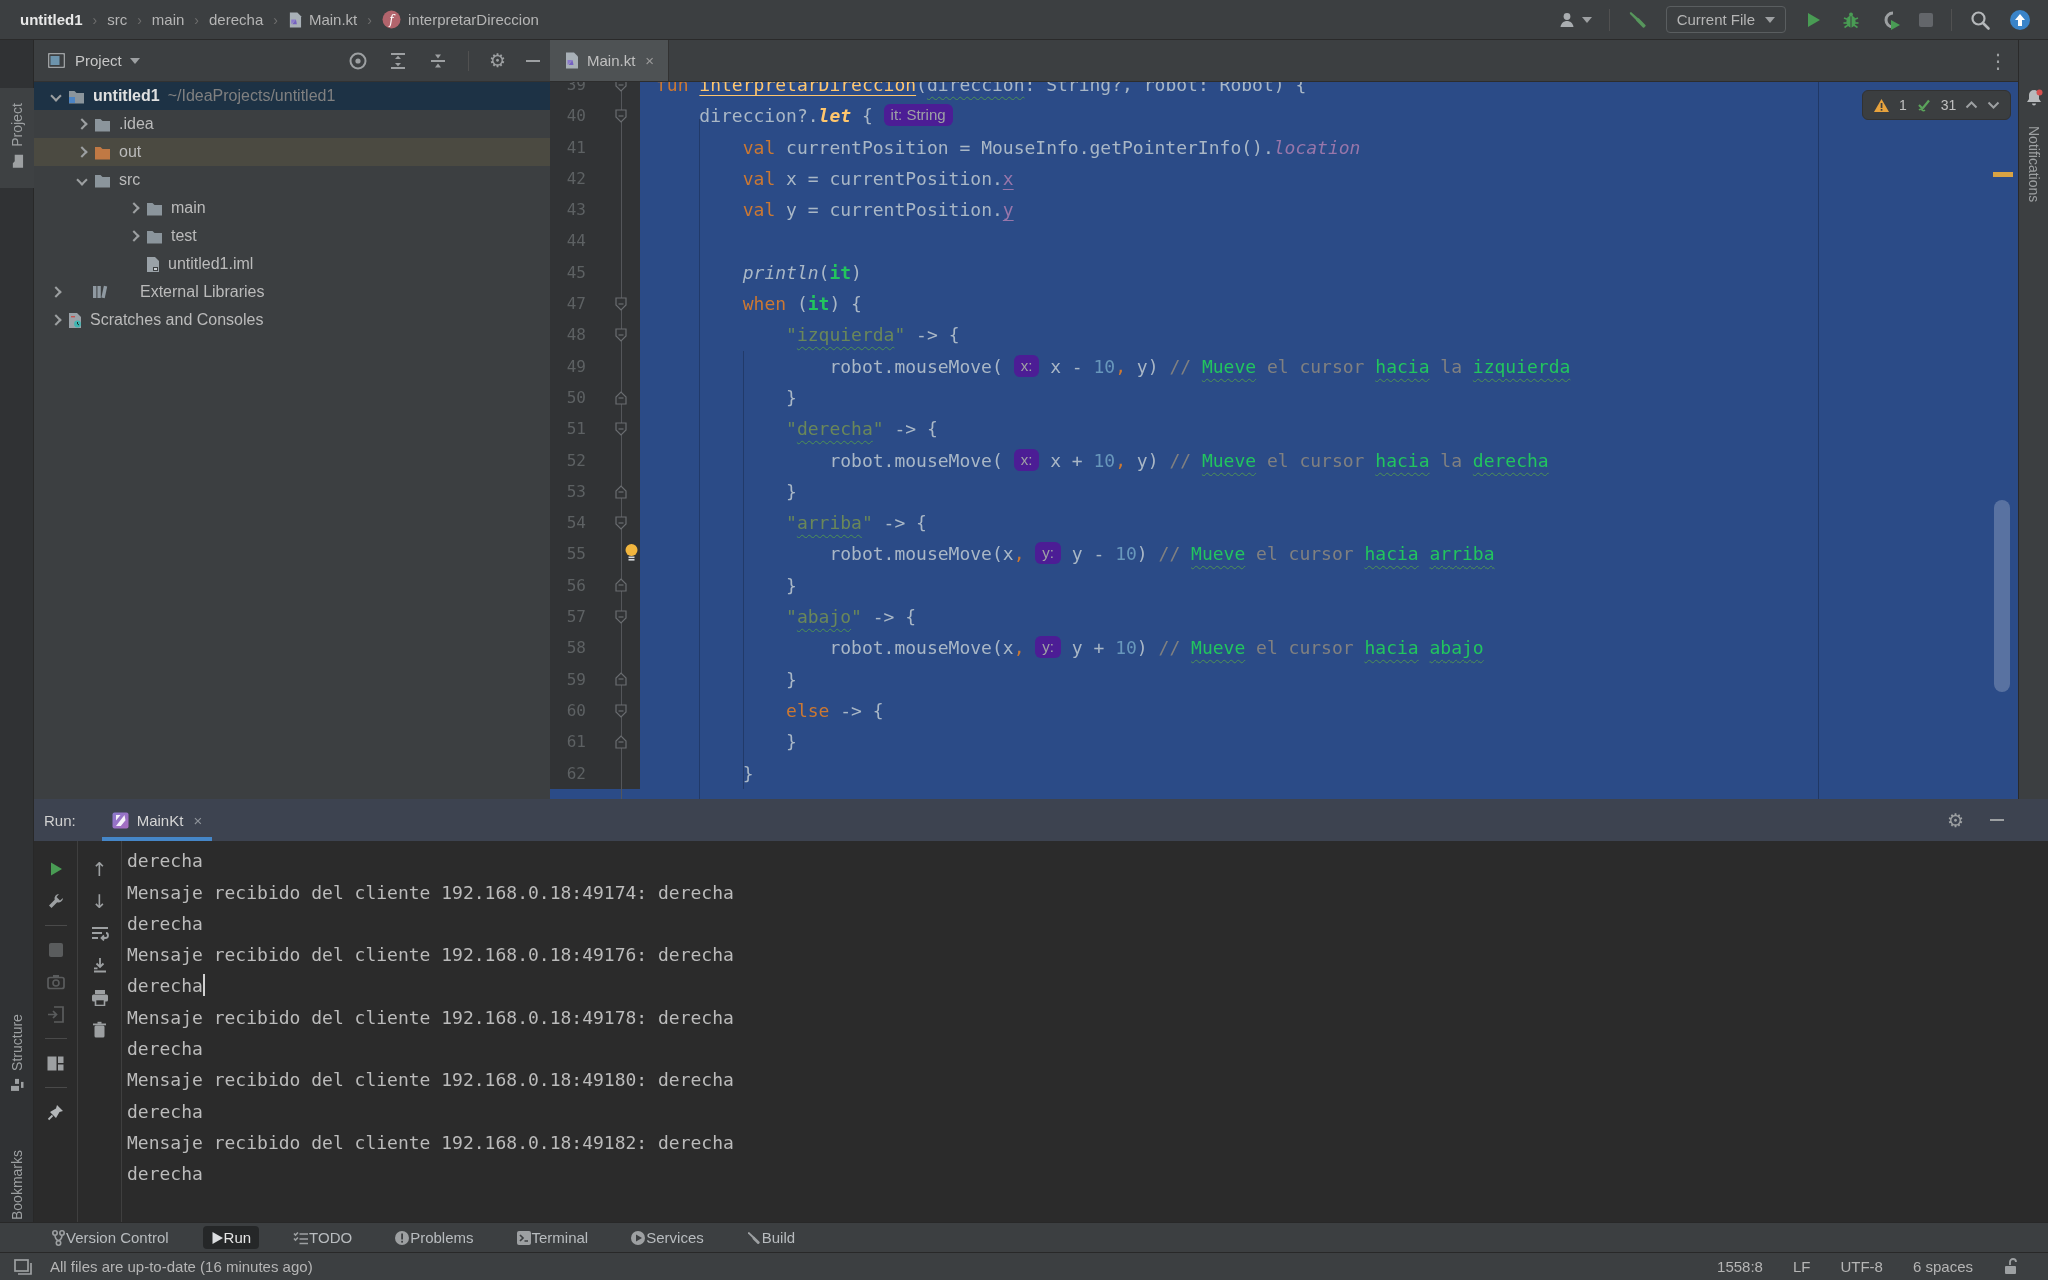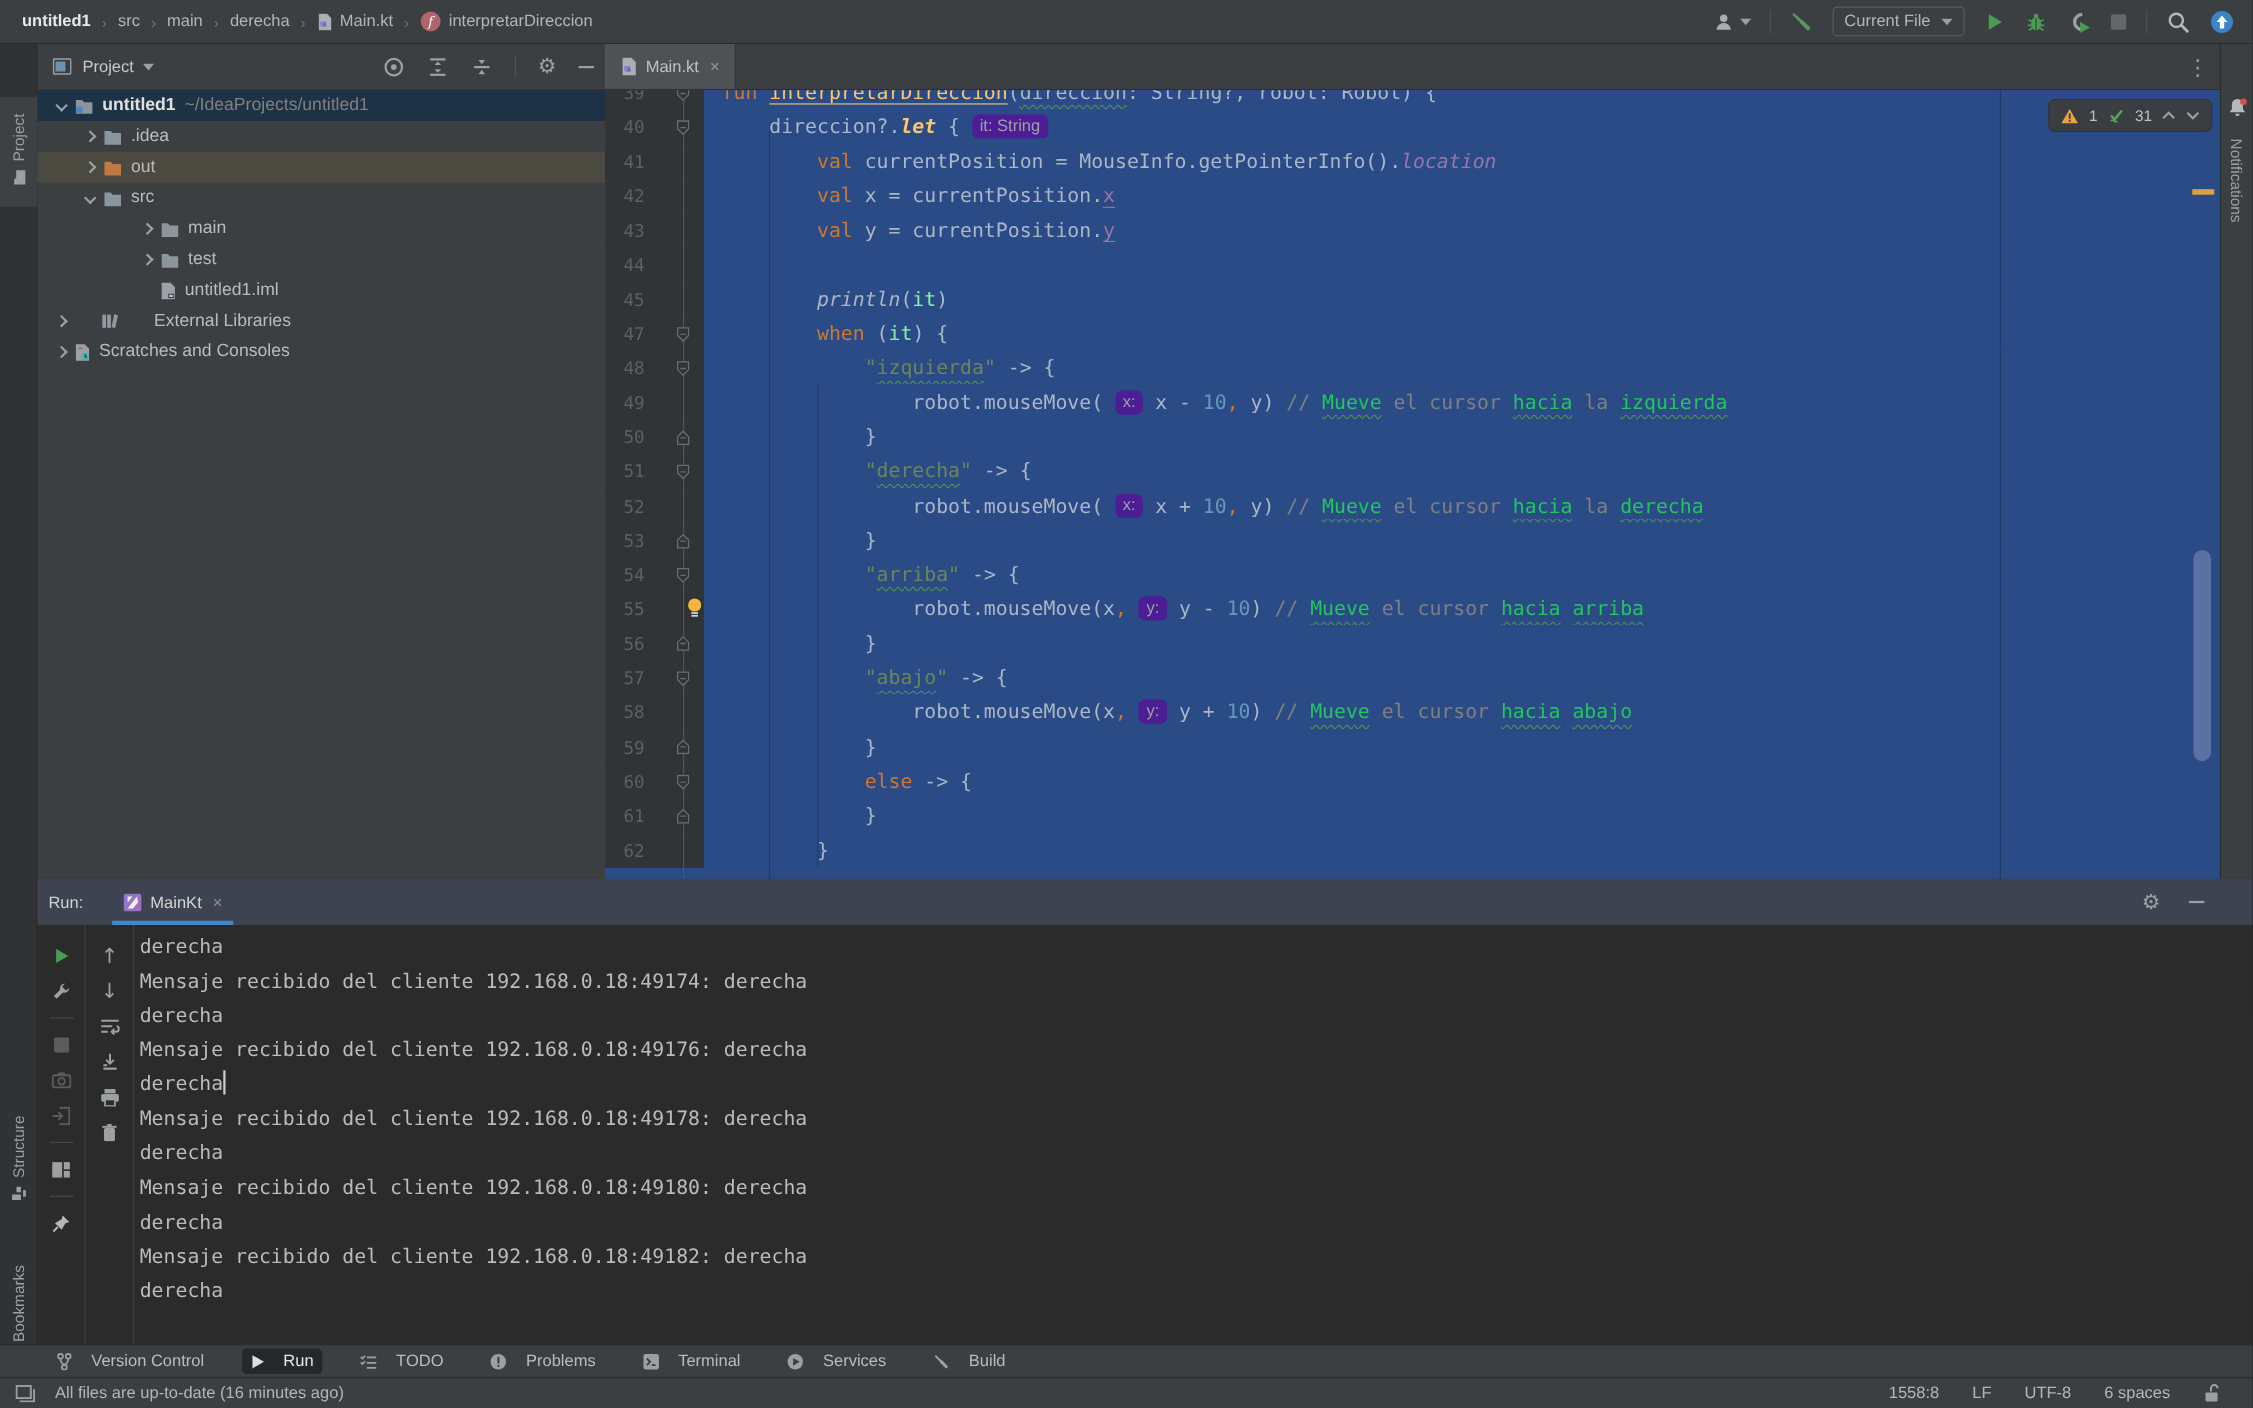--- a/index.html
+++ b/index.html
@@ -82,21 +82,21 @@
   .kw  { color:#cc7832; }
   .fn  { color:#ffc66d; text-decoration:underline; text-underline-offset:4px; }
   .str { color:#6a8759; }
   .strw{ color:#6a8759; text-decoration:underline wavy #4e9154; text-underline-offset:5px; text-decoration-thickness:1px; }
   .plw { color:#a9b7c6; text-decoration:underline wavy #4e9154; text-underline-offset:5px; text-decoration-thickness:1px; }
   .num { color:#6897bb; }
   .cm  { color:#808080; }
   .cmw { color:#22c55e; text-decoration:underline wavy #4e9154; text-underline-offset:5px; text-decoration-thickness:1px; }
   .prop{ color:#9876aa; text-decoration:underline; text-underline-offset:4px; }
   .propi{ color:#9876aa; font-style:italic; }
-  .itb { color:#86efac; font-weight:normal; }
+  .itb { color:#22c55e; font-weight:bold; }
   .itf { color:#a9b7c6; font-style:italic; }
   .letk{ color:#ffc66d; font-style:italic; font-weight:bold; }
   .cma { color:#cc7832; }
   .bdg { display:inline-block; background:#4c1d95; color:#9ea2a5; border-radius:6px;
     padding:0 7px; font-size:15px; line-height:22px; font-family:"Liberation Sans", sans-serif;
     transform:translateY(-2px); }
   .iguide { position:absolute; width:1px; background:rgba(0,0,0,0.22); z-index:1; }
   #margin-line { left:1268px; top:0; width:1px; height:717px; background:rgba(0,0,0,0.25); z-index:2; }
   #escroll { left:1444px; top:418px; width:16px; height:192px; background:rgba(255,255,255,0.22);
     border-radius:8px; z-index:4; }
@@ -126,21 +126,21 @@
   .tool-hr { width:22px; height:1px; background:#4a4a4a; margin:8px 0; }
   .arrow-glyph { font-size:19px; color:#9da0a2; font-family:"DejaVu Sans", sans-serif; }
   #console { position:absolute; left:93px; top:-27px; font-family:"DejaVu Sans Mono", monospace;
     font-size:18px; line-height:31.3px; color:#bbbbbb; white-space:pre; }
   .caret { display:inline-block; width:2px; height:22px; background:#d0d0d0; vertical-align:-4px; }
 
   
   #bbar { left:0; top:1222px; width:2048px; height:30px; background:#3c3f41;
     border-top:1px solid #282828; display:flex; align-items:center; gap:26px; padding-left:43px;
     font-size:15px; color:#b8bcbf; }
-  .bitem { display:flex; align-items:center; gap:17px; padding:3px 8px; border-radius:4px;text-align:right; }
+  .bitem { display:flex; align-items:center; gap:0; padding:3px 8px; border-radius:4px;text-align:right; }
   .bitem.active { background:rgba(0,0,0,0.38); color:#e6e6e6; }
   #sbar { left:0; top:1252px; width:2048px; height:28px; background:#3c3f41;
     border-top:1px solid #282828; display:flex; align-items:center; font-size:15px; color:#b5b5b5; }
   #sbar-left { display:flex; align-items:center; gap:18px; padding-left:14px; }
   #sbar-right { margin-left:auto; display:flex; align-items:center; gap:30px; padding-right:30px; }
 </style>
 </head>
 <body>
 
 <div id="app">

